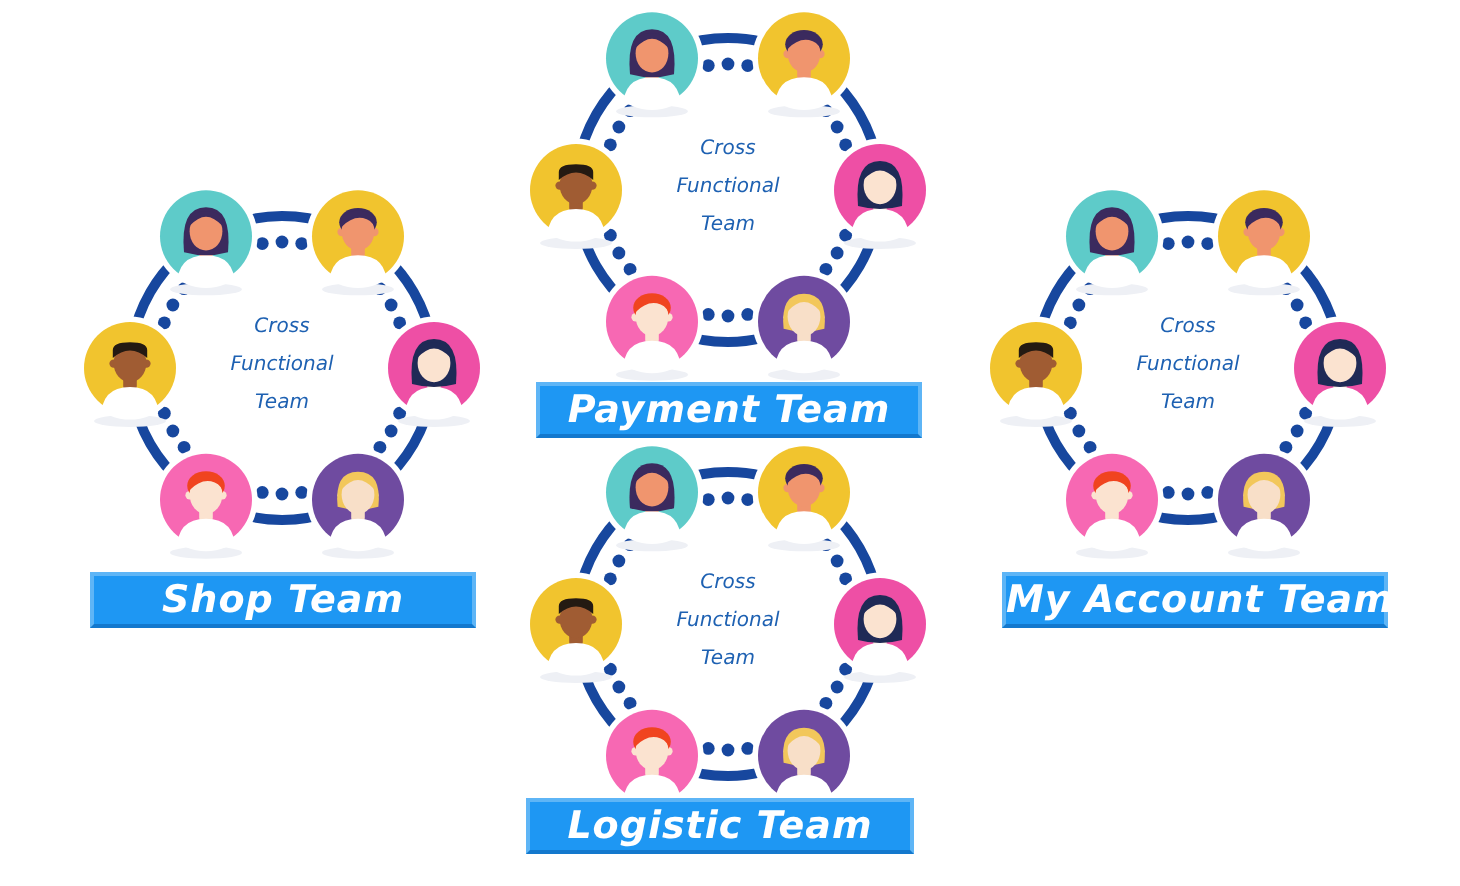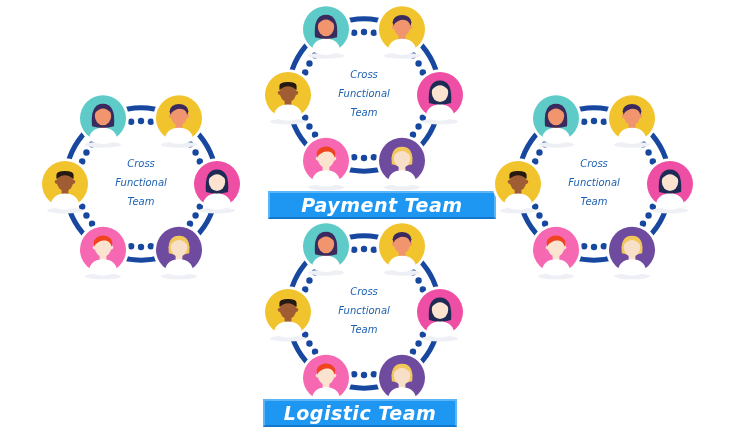--- a/index.html
+++ b/index.html
@@ -44,21 +44,21 @@
     font-size: 19px;
     color: var(--banner-text, #ffffff);
     background: var(--banner-bg, #1e97f3);
     border: 2px solid var(--banner-border, #5eb5f6);
     border-bottom-color: var(--banner-border-dark, #1378cd);
     letter-spacing: 0.5px;
     white-space: nowrap;
   }
 
   .banner-shop     { left: 20px; top: 218px; width: 193px; }
-  .banner-payment  { left: 20px; top: 212px; width: 228px; }
+  .banner-payment  { left: 20px; top: 212px; width: 193px; }
   .banner-logistic { left: 15px; top: 203px; width: 194px; }
   .banner-account  { left: 23px; top: 218px; width: 193px; }
 </style>
 </head>
 <body>
 
 <div class="stage">
 
   <figure class="team team-shop">
     <svg class="ring" width="232" height="232" viewBox="0 0 232 232">
@@ -163,20 +163,21 @@
           <circle cx="8.2" cy="-2.2" r="2.1" fill="#a05c33"></circle>
           <ellipse cx="0" cy="-2.5" rx="8.2" ry="9.6" fill="#a05c33"></ellipse>
           <path d="M -8.6 -5 L -8.6 -9 Q -8.6 -12.9 0 -12.9 Q 8.6 -12.9 8.6 -9 L 8.6 -5 Q 4.5 -8.8 0 -8.8 Q -4.5 -8.8 -8.6 -5 Z" fill="#241a12"></path>
         </g>
       </svg>
     <div class="center-label">
       <div>Cross</div>
       <div>Functional</div>
       <div>Team</div>
     </div>
+    <figcaption class="banner banner-shop">Shop Team</figcaption>
   </figure>
 
   <figure class="team team-payment">
     <svg class="ring" width="232" height="232" viewBox="0 0 232 232">
         <defs>
           <clipPath id="avclip1" clipPathUnits="userSpaceOnUse">
             <circle cx="0" cy="0" r="25"></circle>
           </clipPath>
         </defs>
         <g>
@@ -501,15 +502,16 @@
           <circle cx="8.2" cy="-2.2" r="2.1" fill="#a05c33"></circle>
           <ellipse cx="0" cy="-2.5" rx="8.2" ry="9.6" fill="#a05c33"></ellipse>
           <path d="M -8.6 -5 L -8.6 -9 Q -8.6 -12.9 0 -12.9 Q 8.6 -12.9 8.6 -9 L 8.6 -5 Q 4.5 -8.8 0 -8.8 Q -4.5 -8.8 -8.6 -5 Z" fill="#241a12"></path>
         </g>
       </svg>
     <div class="center-label">
       <div>Cross</div>
       <div>Functional</div>
       <div>Team</div>
     </div>
+    <figcaption class="banner banner-account">My Account Team</figcaption>
   </figure>
 
 </div>
 
 </body></html>

